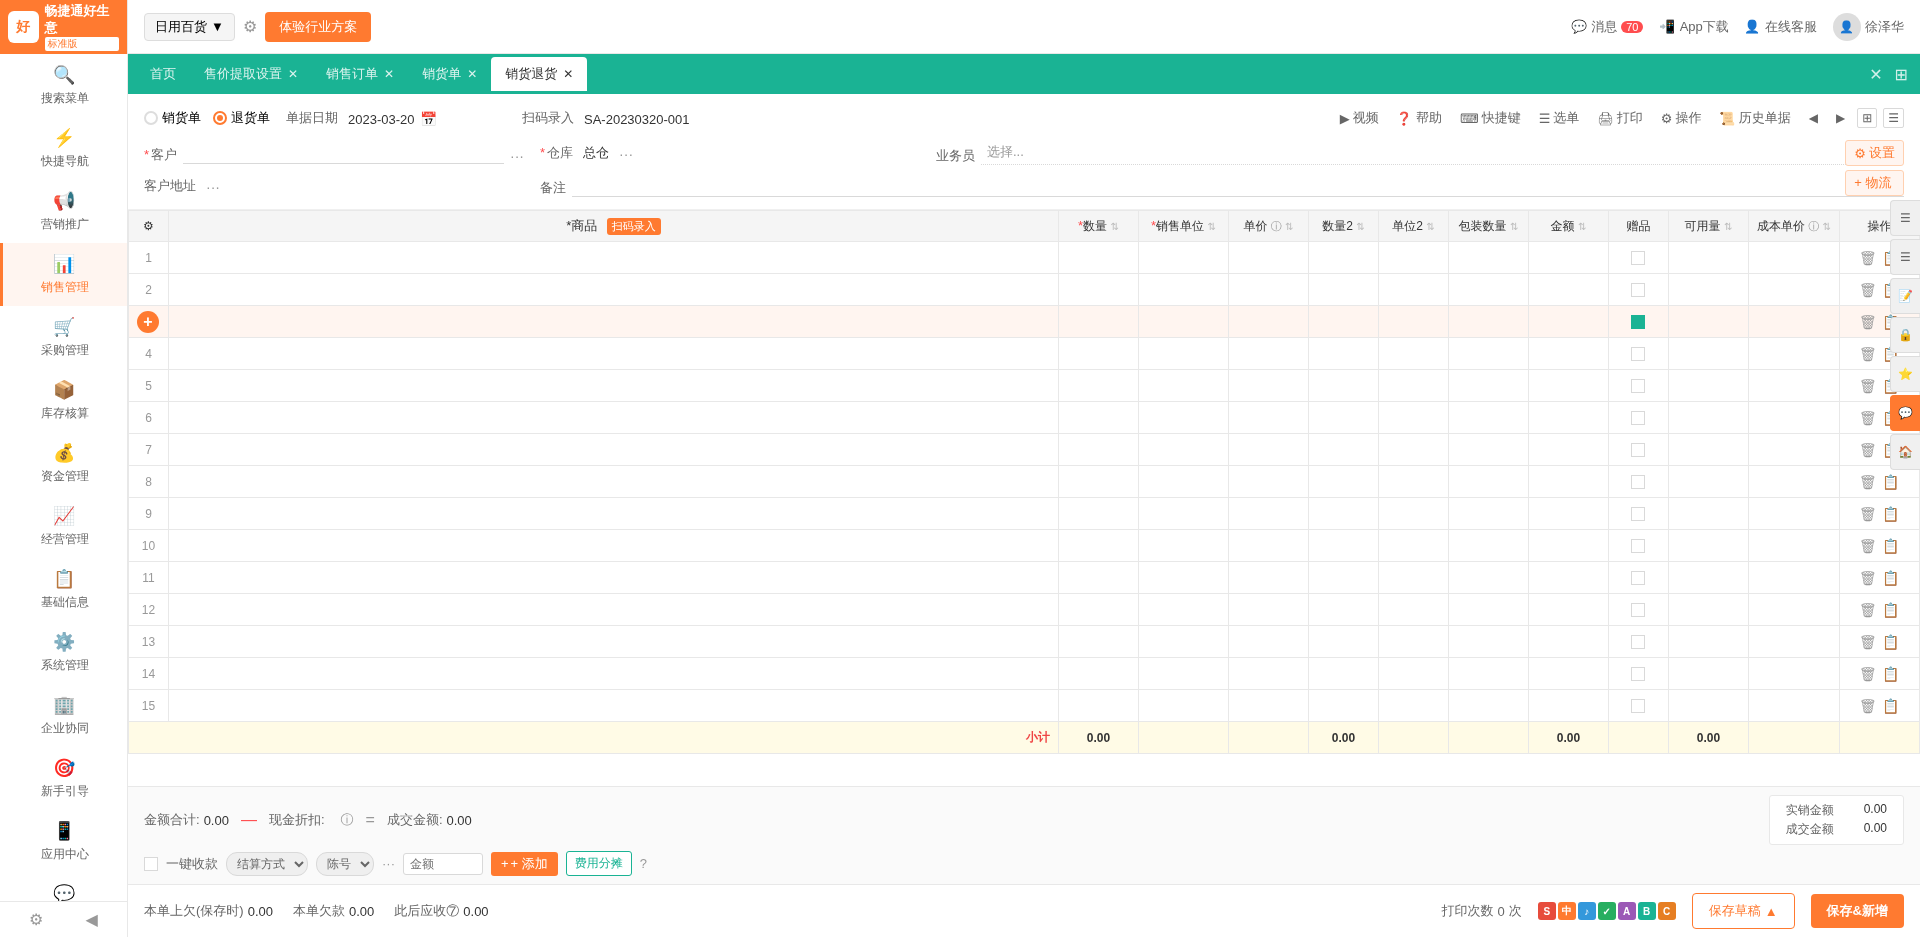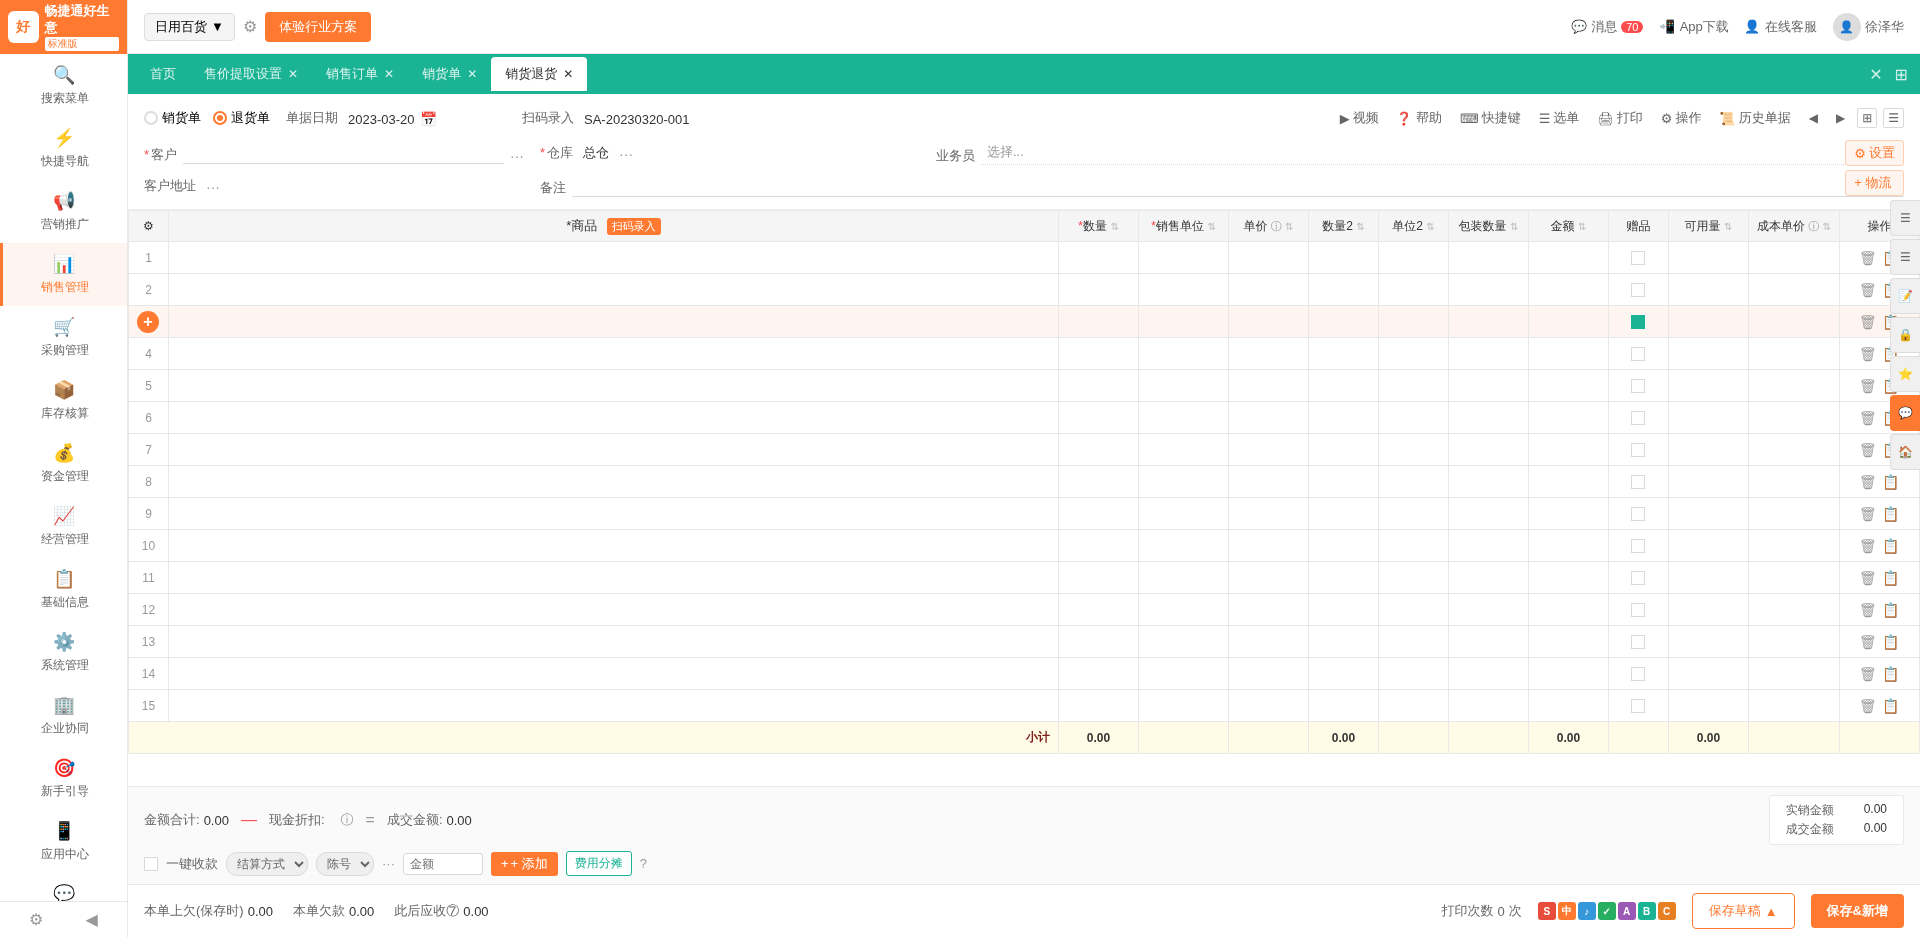--- a/index.html
+++ b/index.html
@@ -69,21 +69,21 @@
     td { border: 1px solid #e8e8e8; padding: 4px 8px; text-align: center; color: #333; font-size: 12px; height: 32px; }
     tr.row-highlight td { background: #fff5f0; }
     td.row-num { color: #999; width: 40px; }
     .checkbox-cell { display: flex; justify-content: center; align-items: center; }
     .checkbox { width: 14px; height: 14px; border: 1px solid #d9d9d9; background: #fff; cursor: pointer; }
     .checkbox.checked { background: #1ab394; border-color: #1ab394; }
     .action-btns { display: flex; gap: 6px; justify-content: center; }
     .action-btn { color: #999; cursor: pointer; font-size: 14px; }
     .add-row-btn { width: 22px; height: 22px; background: #ff7a30; border-radius: 50%; color: #fff; display: flex; align-items: center; justify-content: center; cursor: pointer; font-size: 16px; font-weight: bold; }
     .total-row td { background: #fffbe6; font-weight: bold; }
-    .total-label { text-align: right; color: #7f1d1d; }
+    .total-label { text-align: right; color: #ef4444; }
 
     
     .bottom-summary { padding: 8px 16px; border-top: 1px solid #e8e8e8; background: #fafafa; }
     .summary-row { display: flex; align-items: center; gap: 12px; margin-bottom: 6px; }
     .summary-item { display: flex; align-items: center; gap: 4px; color: #666; }
     .summary-value { color: #333; }
     .summary-equals { color: #999; font-size: 16px; }
     .summary-minus { color: #ff4d4f; font-size: 16px; }
     .payment-row { display: flex; align-items: center; gap: 8px; }
     .payment-select { border: 1px solid #d9d9d9; border-radius: 11px; padding: 3px 6px; font-size: 12px; color: #666; cursor: pointer; }

